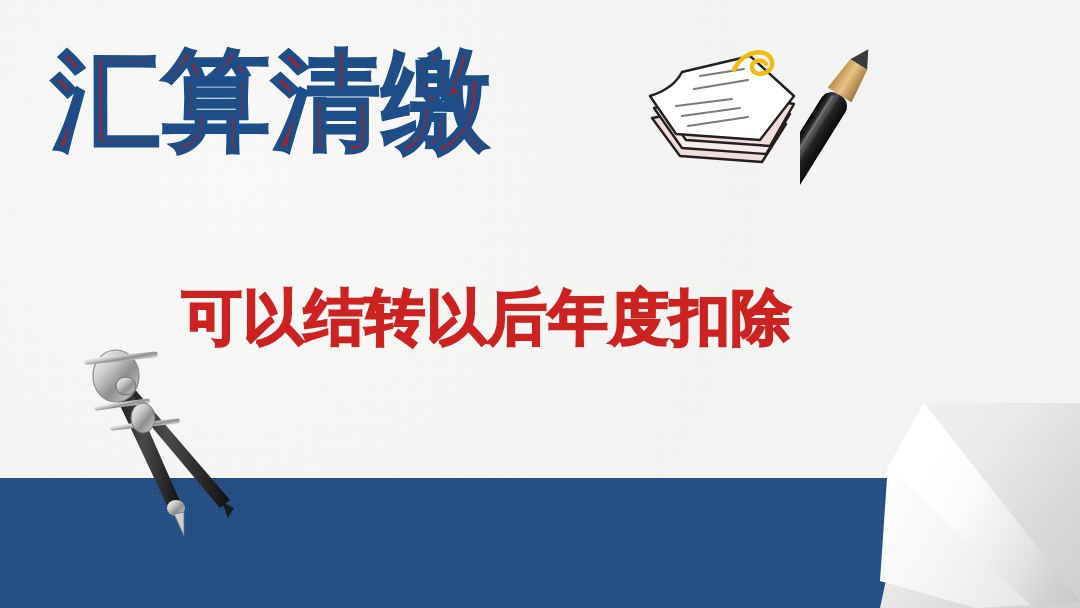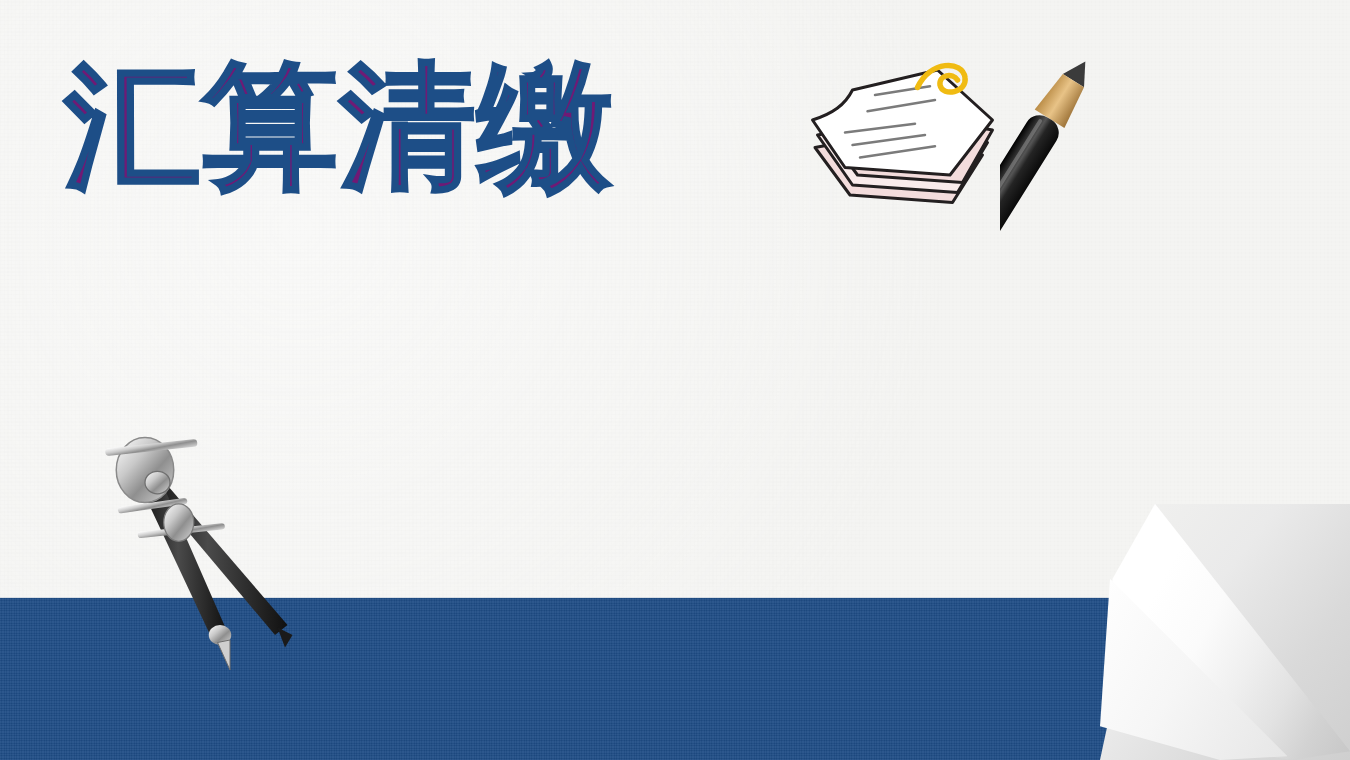--- a/index.html
+++ b/index.html
@@ -93,21 +93,21 @@
 
   
   .title {
     position: absolute;
     left: 52px;
     top: 44px;
     font-size: 108px;
     line-height: 1.06;
     font-weight: 700;
     letter-spacing: 2px;
-    color: #701a75;
+    color: #b91c1c;
     white-space: nowrap;
     -webkit-text-stroke: 2.5px #1d4e87;
   }
 
   .sub {
     position: absolute;
     left: 182px;
     font-weight: 700;
     color: #cc2220;
     white-space: nowrap;
@@ -158,20 +158,21 @@
 <body>
 
 <div id="stage">
 
   <div class="bg-paper"></div>
   <div class="bg-grain"></div>
 
   <div class="blue-band"></div>
 
   <div class="title">汇算清缴</div>
+  <div class="sub sub-2">可以结转以后年度扣除</div>
 
   <div class="papers">
     <svg viewBox="0 0 180 125" xmlns="http://www.w3.org/2000/svg">
       <g stroke="#231f20" stroke-width="2.4" stroke-linejoin="round" stroke-linecap="round">
         <path d="M16 74 L44 112 L126 118 L150 80 L70 64 Z" fill="#f3dcdc"></path>
         <path d="M18 64 L46 104 L130 110 L154 70 L72 54 Z" fill="#f9ebeb"></path>
         <path d="M20 55 L50 96 L134 102 L158 60 L74 45 Z" fill="#f3dcdc"></path>
         <path d="M14 52 C30 47 40 40 46 28 L114 12 L158 52 L124 96 L40 90 Z" fill="#ffffff"></path>
       </g>
       <g stroke="#7b7b7b" stroke-width="2" stroke-linecap="round">

